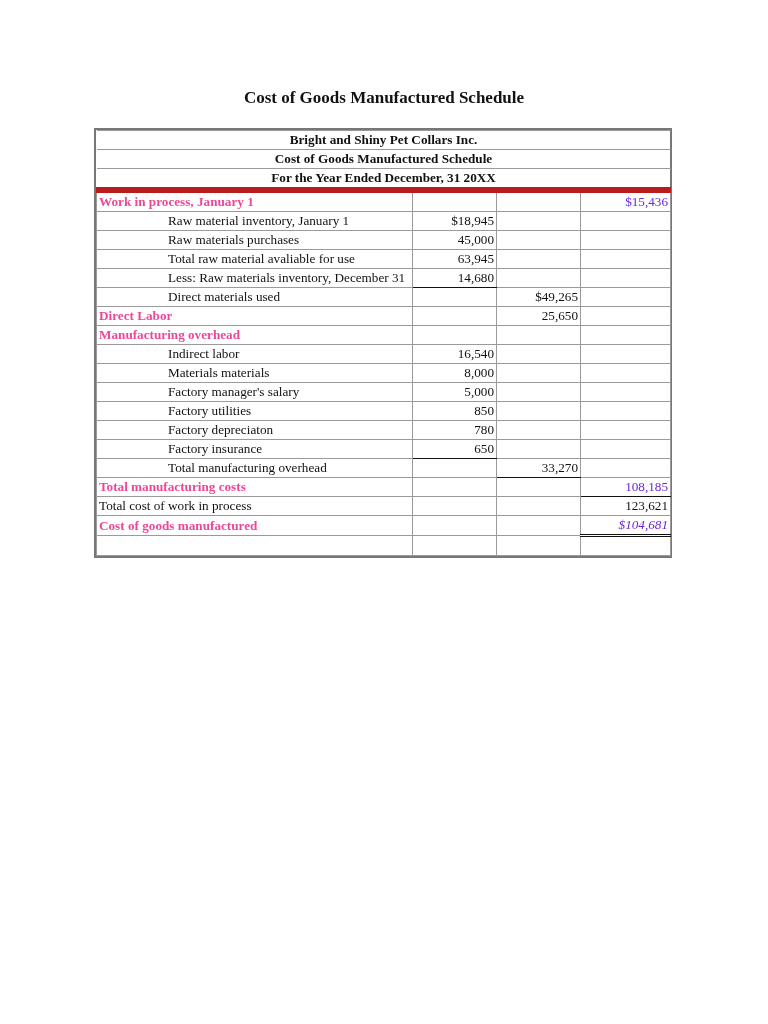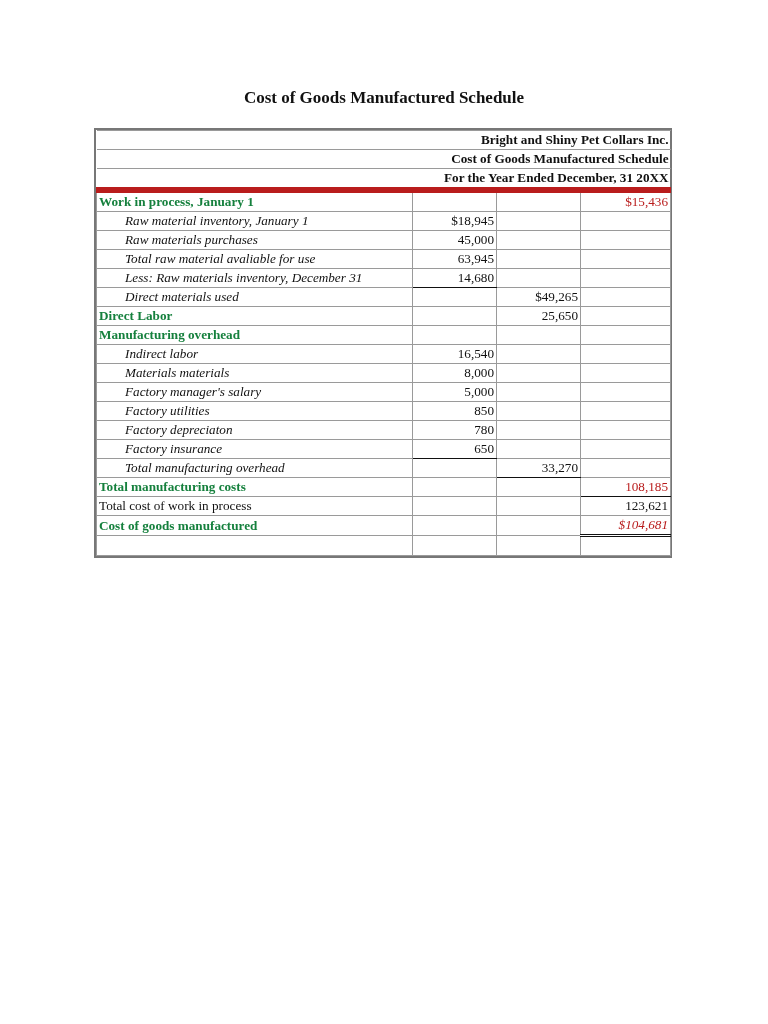--- a/index.html
+++ b/index.html
@@ -14,26 +14,26 @@
   }
   .sheet {
     position: absolute; top: 128px; left: 94px; width: 578px;
     border: 2px solid #777; box-sizing: border-box; background: #fff;
   }
   table { border-collapse: collapse; width: 100%; table-layout: fixed; font-size: 13.2px; }
   td {
     height: 18px; padding: 0 2px; border: 1px solid #9a9a9a;
     white-space: nowrap; overflow: hidden; line-height: 18px;
   }
-  td.hdr { text-align: right; font-weight: bold; border-left: none; border-right: none; }
+  td.hdr { text-align: center; font-weight: bold; border-left: none; border-right: none; }
   tr.hdr-last td { border-bottom: 6px solid #b91c1c; }
   td.num { text-align: right; }
-  td.lbl-indent { padding-left: 28px; font-style: italic; }
-  .blue { color: #15803d; font-weight: bold; }
-  .blue-num { color: #b91c1c; }
+  td.lbl-indent { padding-left: 71px; }
+  .blue { color: #ec4899; font-weight: bold; }
+  .blue-num { color: #6d28d9; }
   .ul { border-bottom: 1.5px solid #111; margin-top: 16px; }
   .dbl { border-bottom: 3px double #111; font-style: italic; }
   col.c1 { width: 316px; }
   col.c2 { width: 84px; }
   col.c3 { width: 84px; }
   col.c4 { width: 90px; }
 </style>
 </head>
 <body>
 

